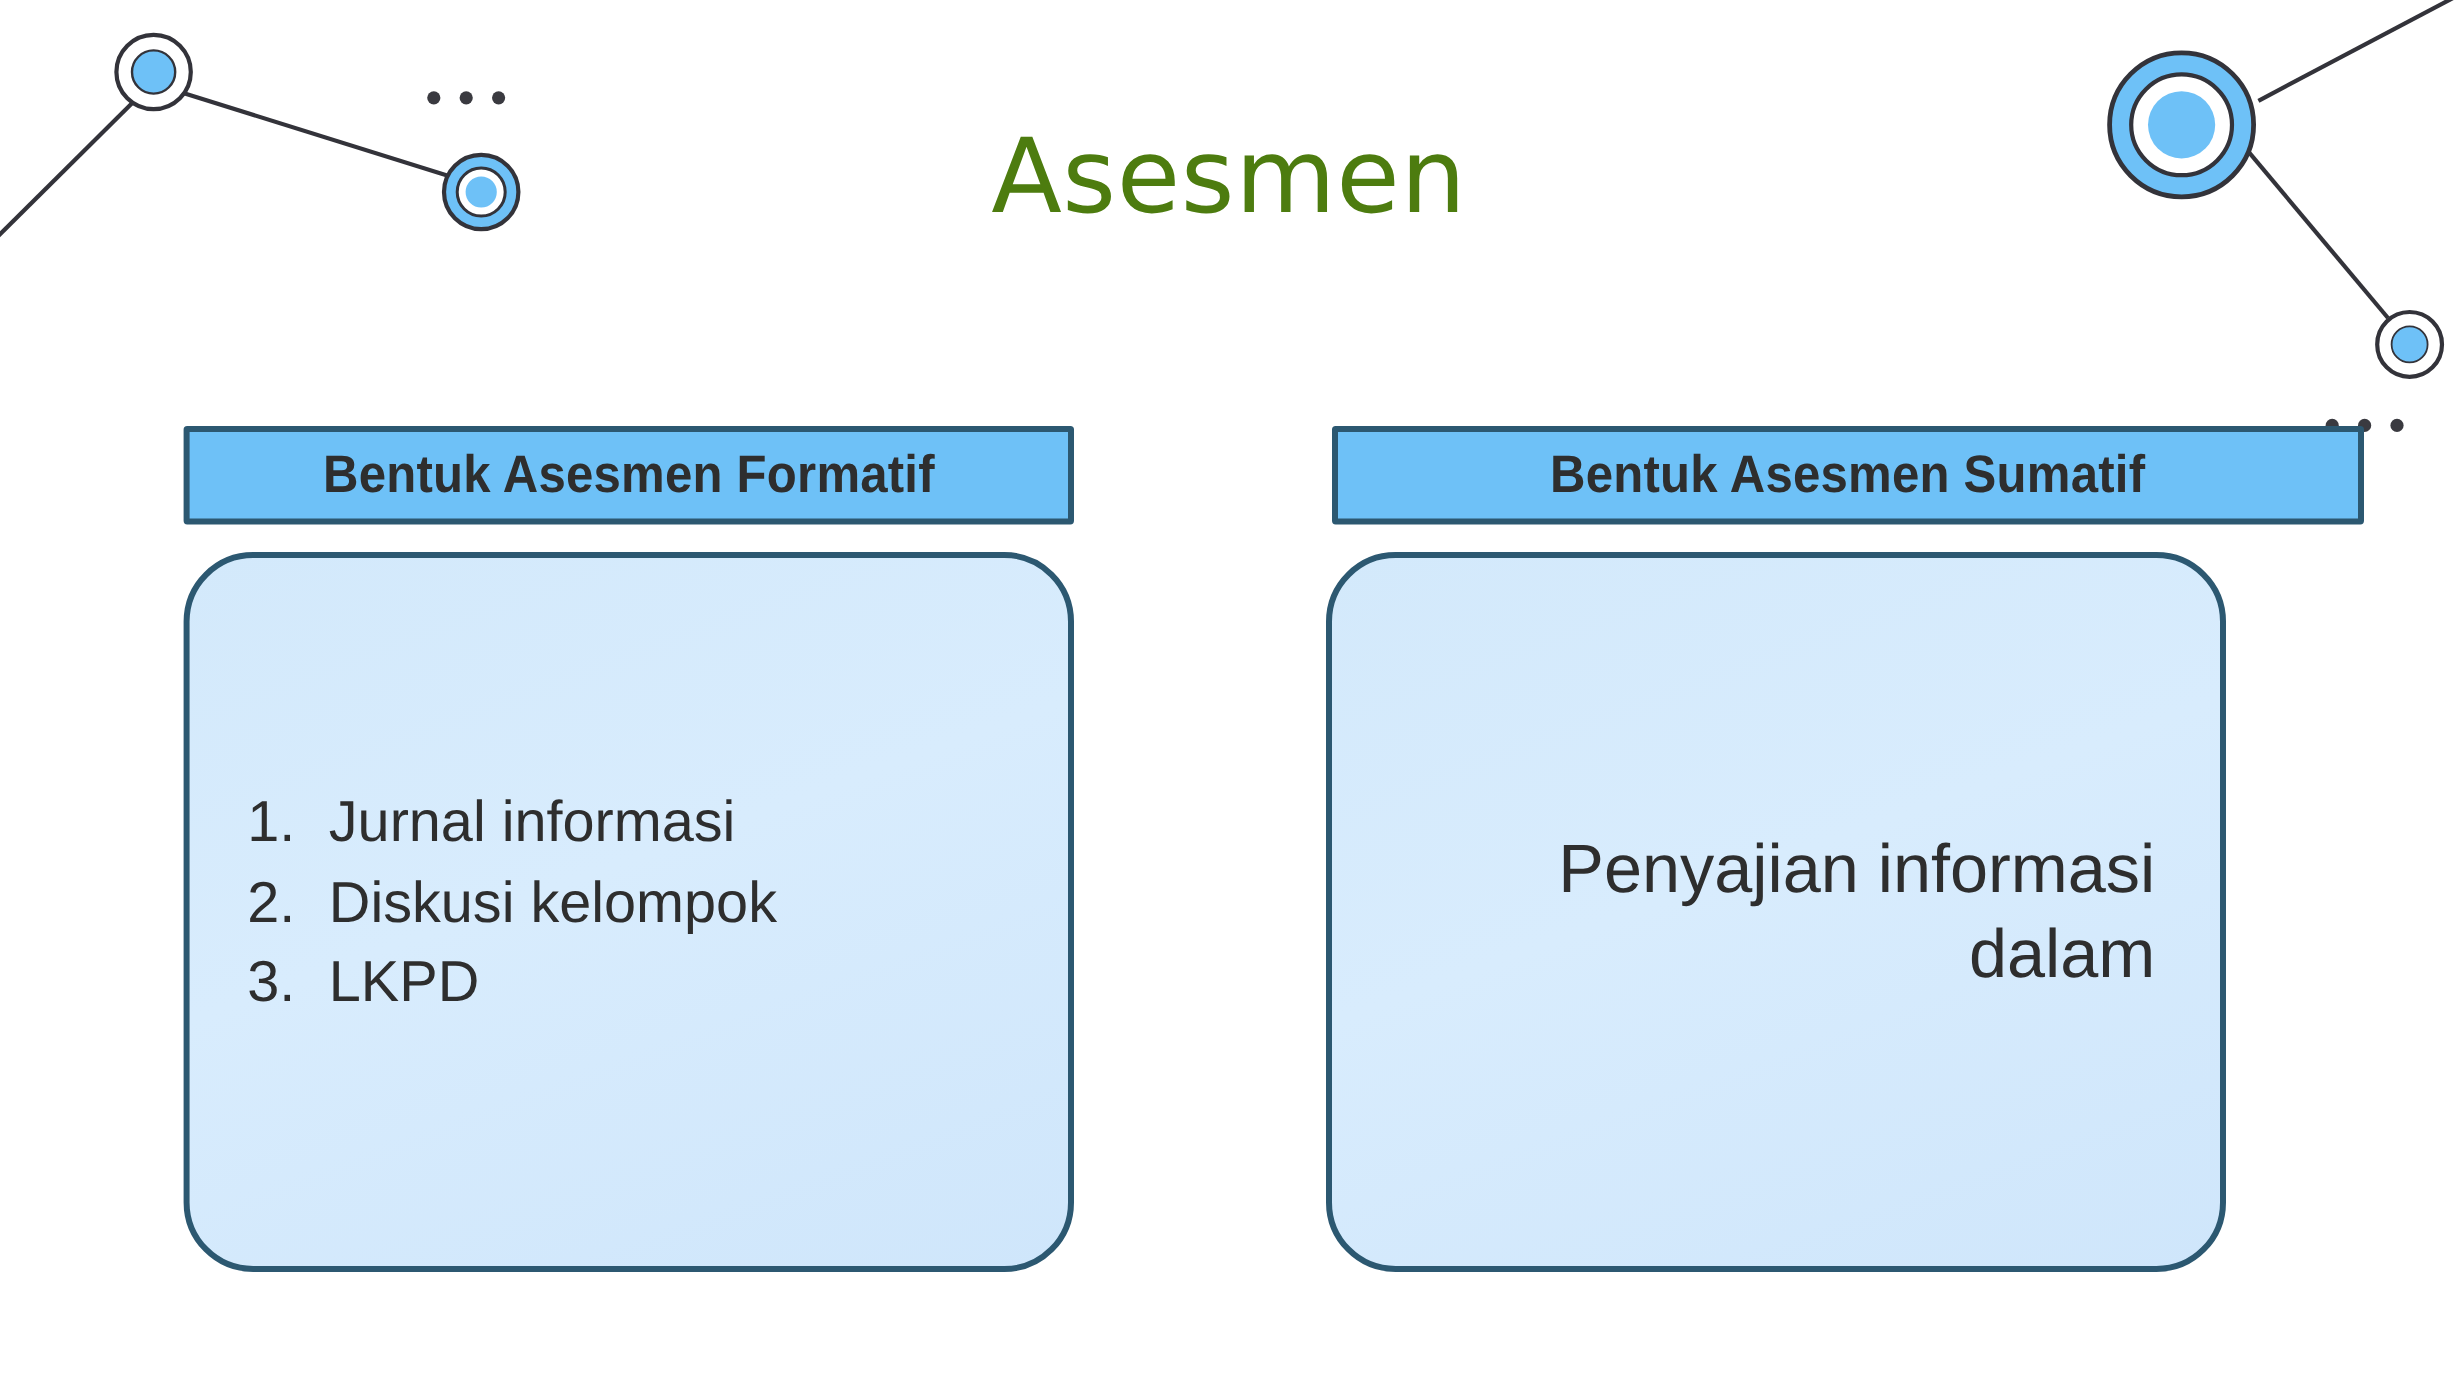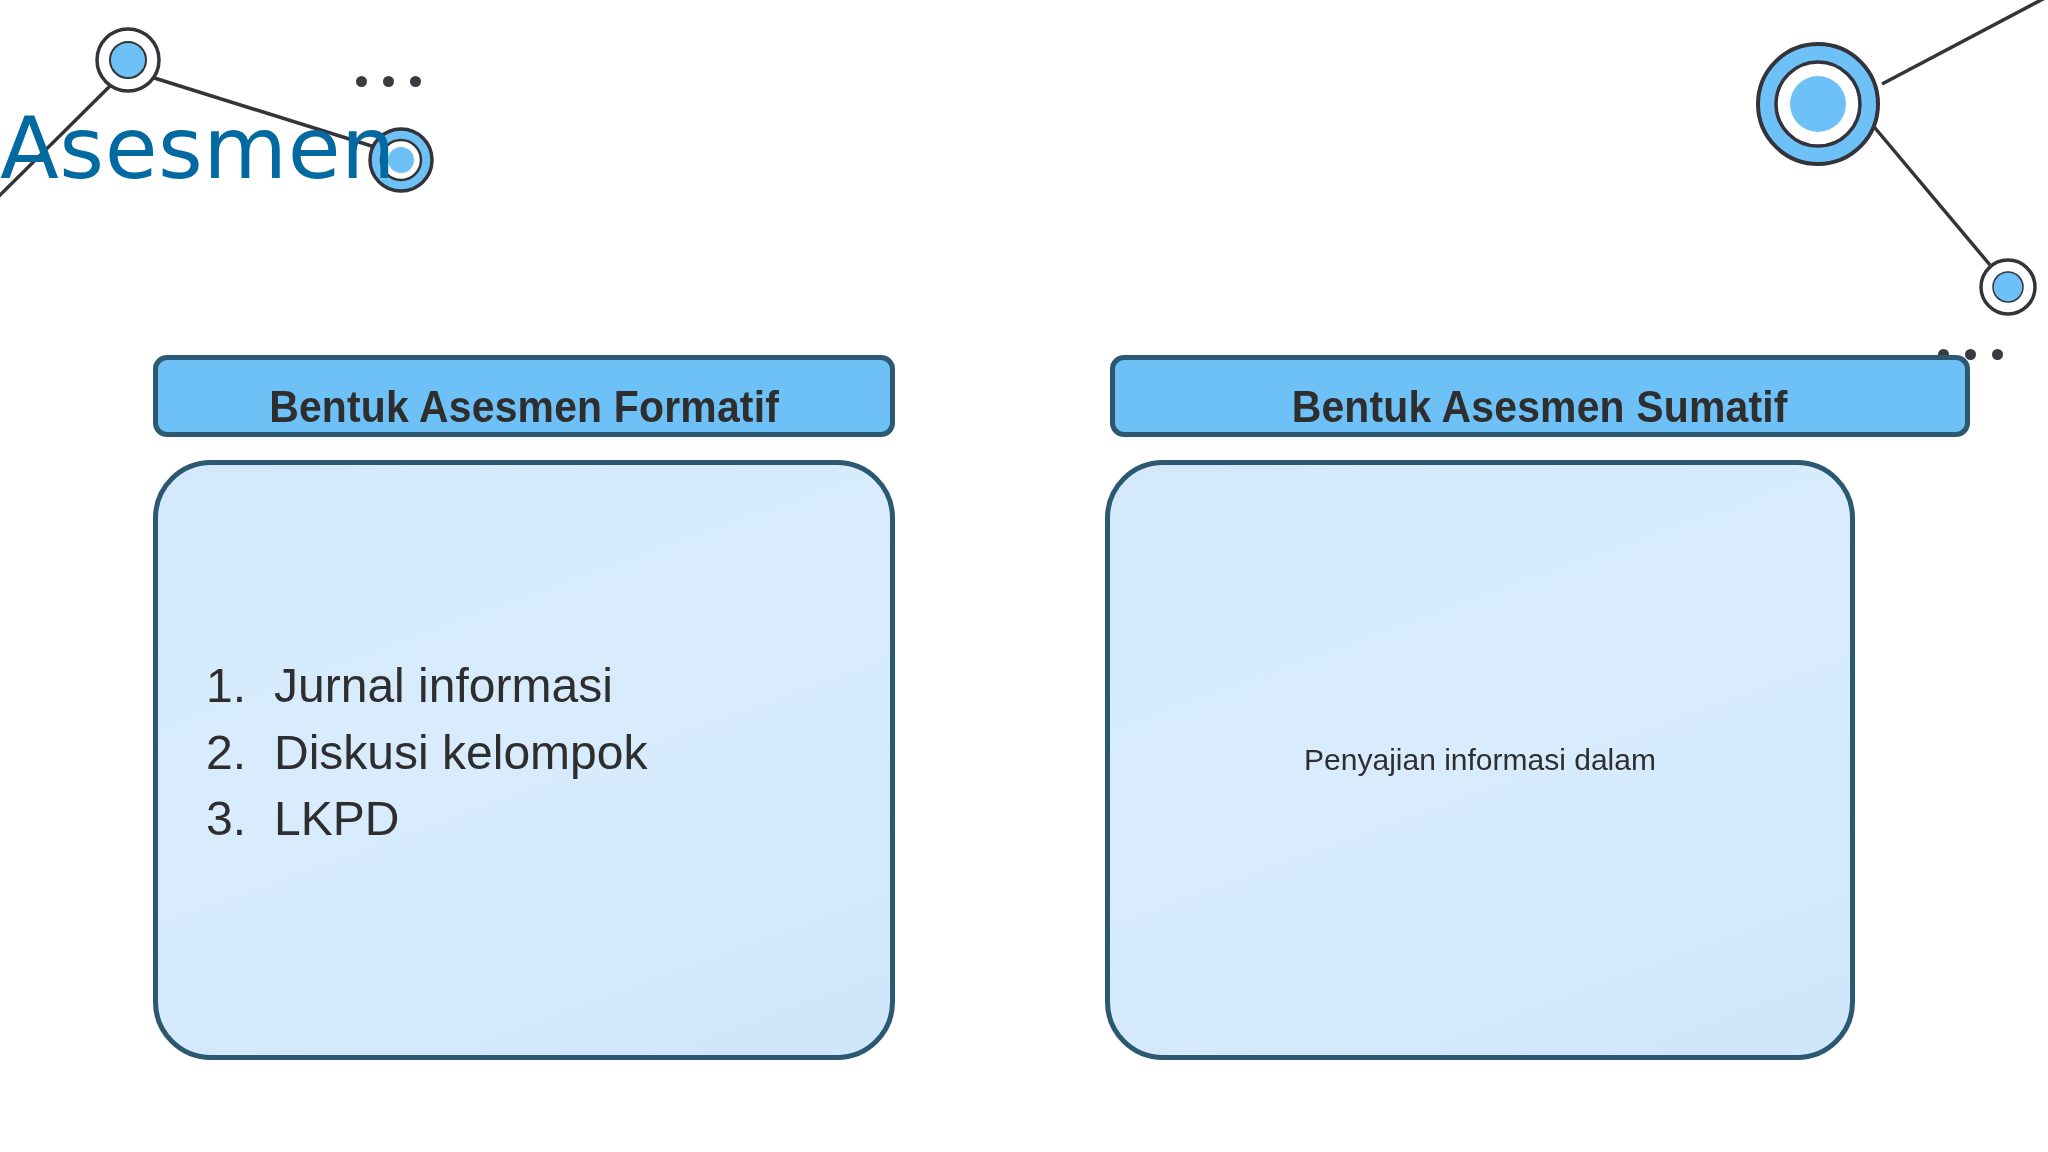--- a/index.html
+++ b/index.html
@@ -41,40 +41,40 @@
   }
   #ellipsis-top-left { left: 356px; top: 76px; }
   #ellipsis-right    { left: 1938px; top: 349px; }
 
   
   .slide-title {
     position: absolute;
     left: 0;
     top: 98px;
     width: 2048px;
-    text-align: left;
+    text-align: center;
     font-size: 86px;
     font-weight: 400;
-    color: #0369a1;
+    color: #4d7c0f;
     letter-spacing: 0.5px;
     font-family: "DejaVu Sans", sans-serif;
   }
 
   
   .card {
     position: absolute;
   }
   .card-header {
     position: absolute;
     box-sizing: border-box;
     background: #6ec1f7;
     border: 5px solid #2c5871;
-    border-radius: 14px;
-    display: flex;
-    align-items: flex-end;
+    border-radius: 3px;
+    display: flex;
+    align-items: center;
     justify-content: center;
     z-index: 3;
   }
   .card-header-text {
     font-family: "Liberation Sans Narrow", "Liberation Sans", sans-serif;
     font-weight: bold;
     font-size: 44px;
     color: #2e2e2e;
     transform: scaleX(0.93);
     white-space: nowrap;
@@ -115,23 +115,23 @@
     display: flex;
     align-items: baseline;
     line-height: 1.1;
     margin-bottom: 14px;
   }
   .num-list .marker {
     width: 68px;
     flex: 0 0 68px;
   }
   .body-paragraph {
-    font-size: 30px;
+    font-size: 57px;
     color: #2e2e2e;
-    text-align: left;
+    text-align: right;
     line-height: 1.25;
     padding: 0 54px;
     font-family: "Liberation Sans", sans-serif;
   }
 </style>
 </head>
 <body>
 
 <svg class="deco" viewBox="0 0 2048 1152" xmlns="http://www.w3.org/2000/svg">
 

